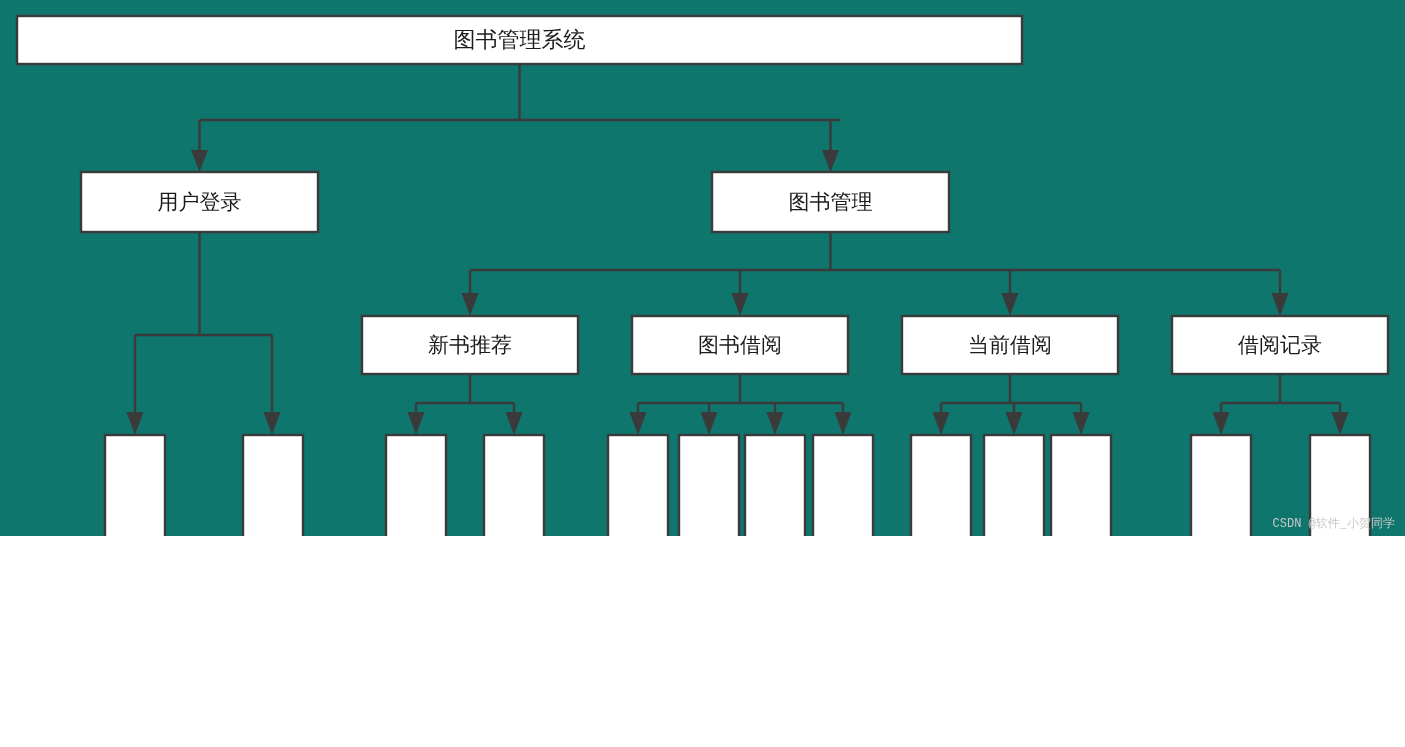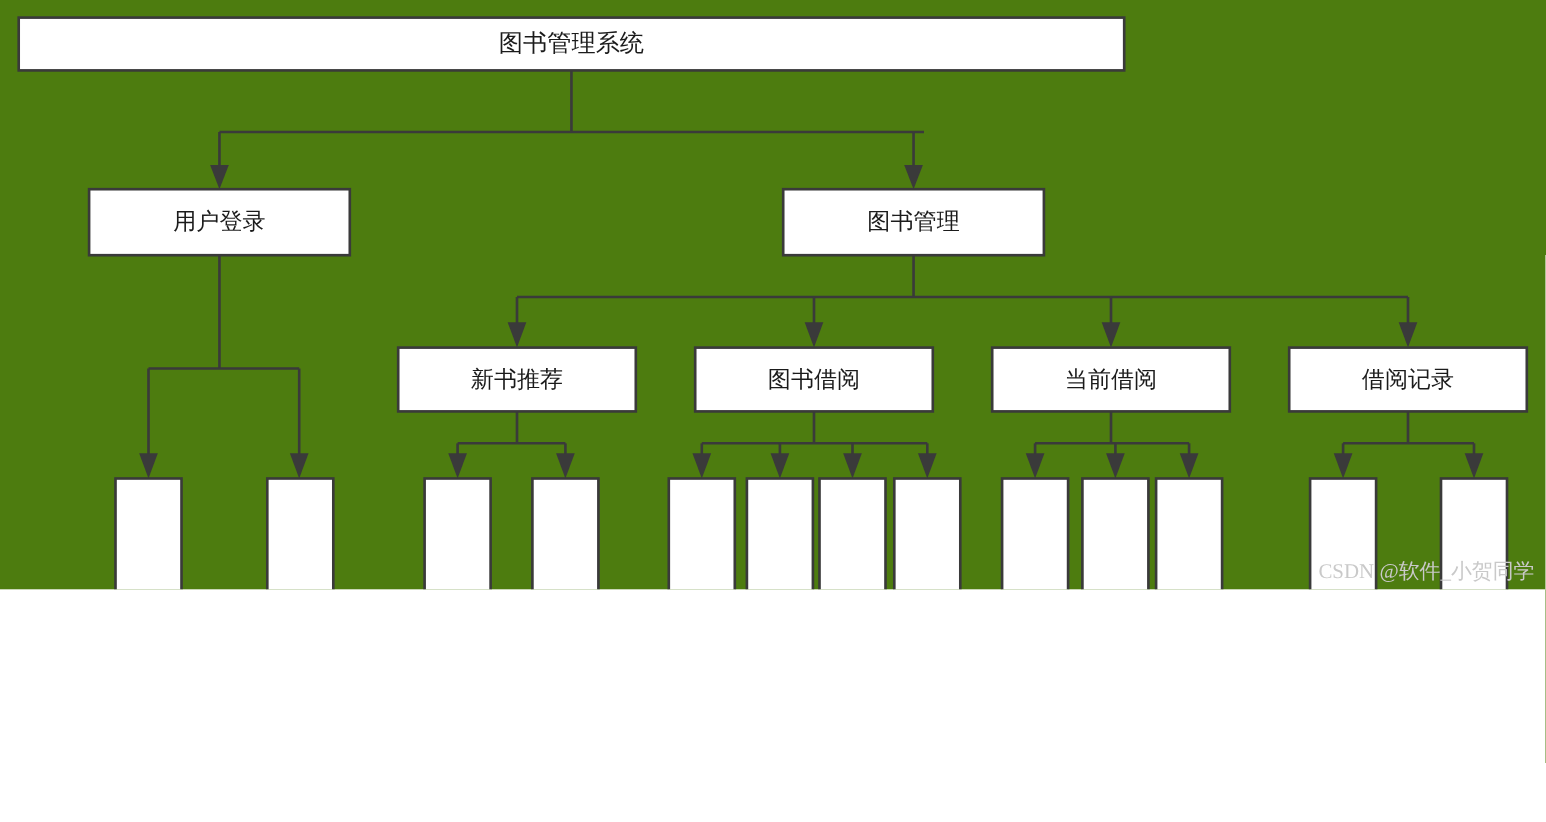--- a/index.html
+++ b/index.html
@@ -7,21 +7,21 @@
     padding: 0;
     background: #ffffff;
   }
   body {
     font-family: "Liberation Sans", "DejaVu Sans", sans-serif;
   }
   #stage {
     position: relative;
     width: 1405px;
     height: 536px;
-    background: #4d7c0f;
+    background: #0f766e;
     overflow: hidden;
   }
   #diagram-svg {
     position: absolute;
     left: 0;
     top: 0;
     width: 1405px;
     height: 747px;
   }
   .node-box {
@@ -69,22 +69,22 @@
     user-select: none;
   }
   .leaf-label.tight {
     letter-spacing: 0px;
     font-size: 26px;
   }
   #watermark {
     position: absolute;
     right: 10px;
     bottom: 4px;
-    font-family: Liberation Serif, serif;
-    font-size: 19px;
+    font-family: Liberation Mono, monospace;
+    font-size: 12px;
     color: #c9c9c9;
     white-space: nowrap;
     user-select: none;
   }
 </style>
 </head>
 <body>
 
 <div id="stage">
 

